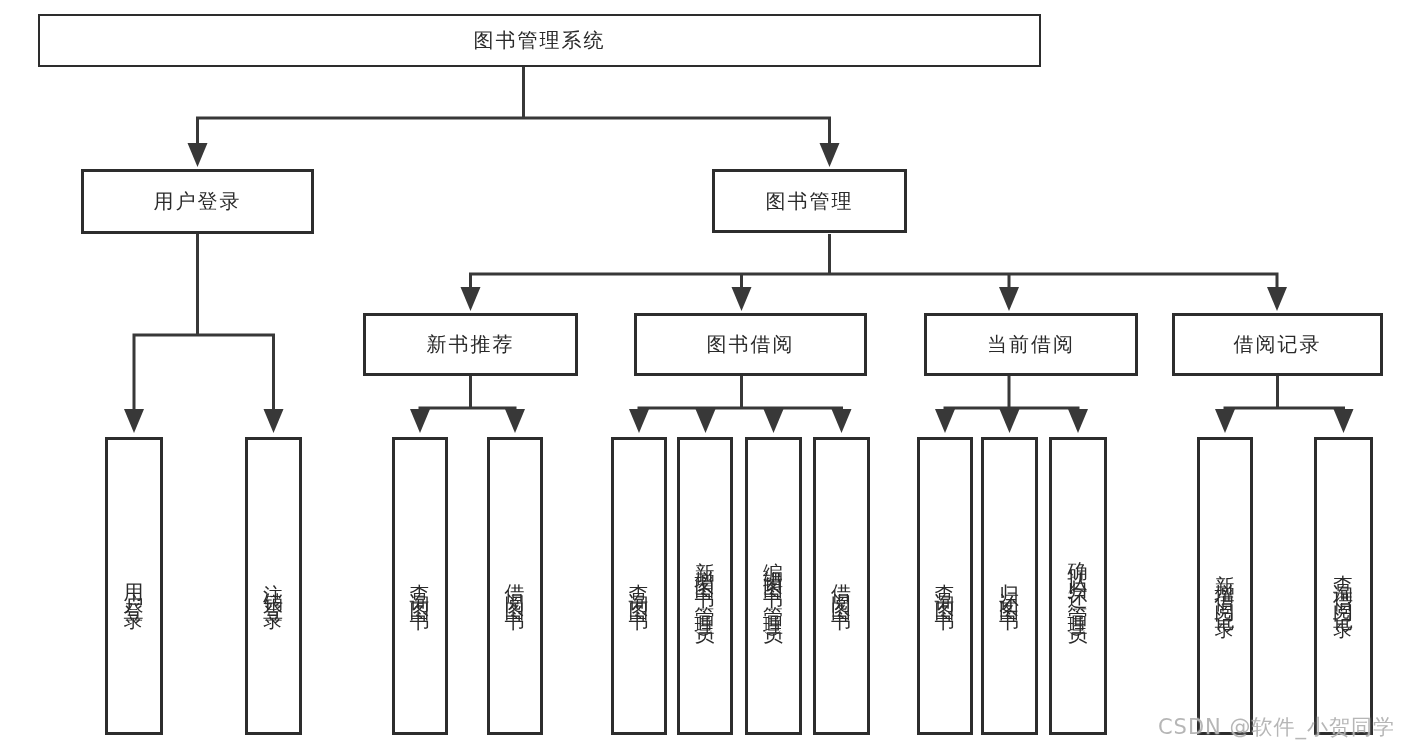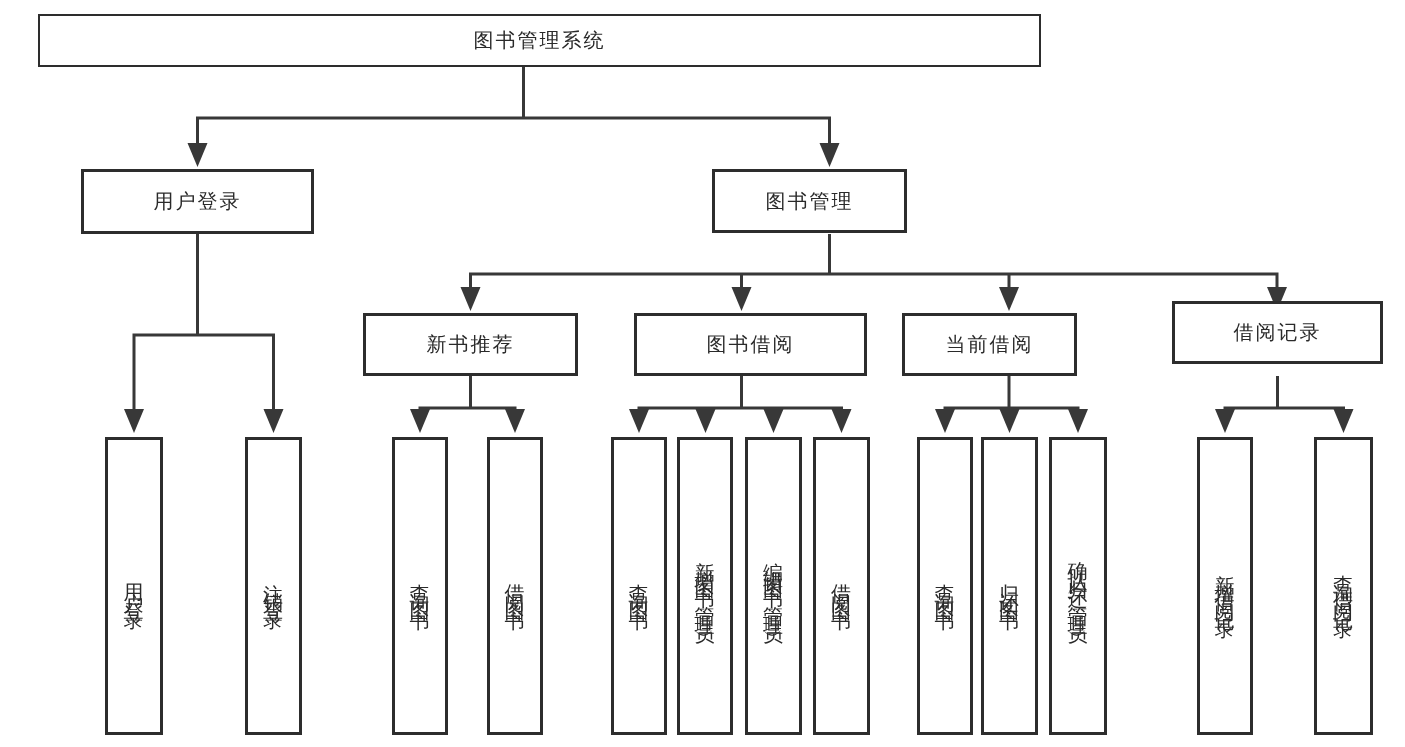--- a/index.html
+++ b/index.html
@@ -79,24 +79,24 @@
   <div class="box" style="left:712px;top:169px;width:195px;height:64px">
     <span class="lbl">图书管理</span>
   </div>
 
   <div class="box" style="left:363px;top:313px;width:215px;height:63px">
     <span class="lbl">新书推荐</span>
   </div>
   <div class="box" style="left:634px;top:313px;width:233px;height:63px">
     <span class="lbl">图书借阅</span>
   </div>
-  <div class="box" style="left:902px;top:313px;width:175px;height:63px">
+  <div class="box" style="left:924px;top:313px;width:214px;height:63px">
     <span class="lbl">当前借阅</span>
   </div>
-  <div class="box" style="left:1172px;top:301px;width:211px;height:63px">
+  <div class="box" style="left:1172px;top:313px;width:211px;height:63px">
     <span class="lbl">借阅记录</span>
   </div>
 
   <div class="box v" style="left:105px;top:437px;width:58px;height:298px">
     <span class="lbl">用户登录</span>
   </div>
   <div class="box v" style="left:245px;top:437px;width:57px;height:298px">
     <span class="lbl">注销登录</span>
   </div>
 
@@ -130,14 +130,15 @@
     <span class="lbl">确认归还（管理员）</span>
   </div>
 
   <div class="box v" style="left:1197px;top:437px;width:56px;height:298px">
     <span class="lbl">新增借阅记录</span>
   </div>
   <div class="box v" style="left:1314px;top:437px;width:59px;height:298px">
     <span class="lbl">查询借阅记录</span>
   </div>
 
+  <div class="watermark">CSDN @软件_小贺同学</div>
 
 </div>
 
 </body></html>

